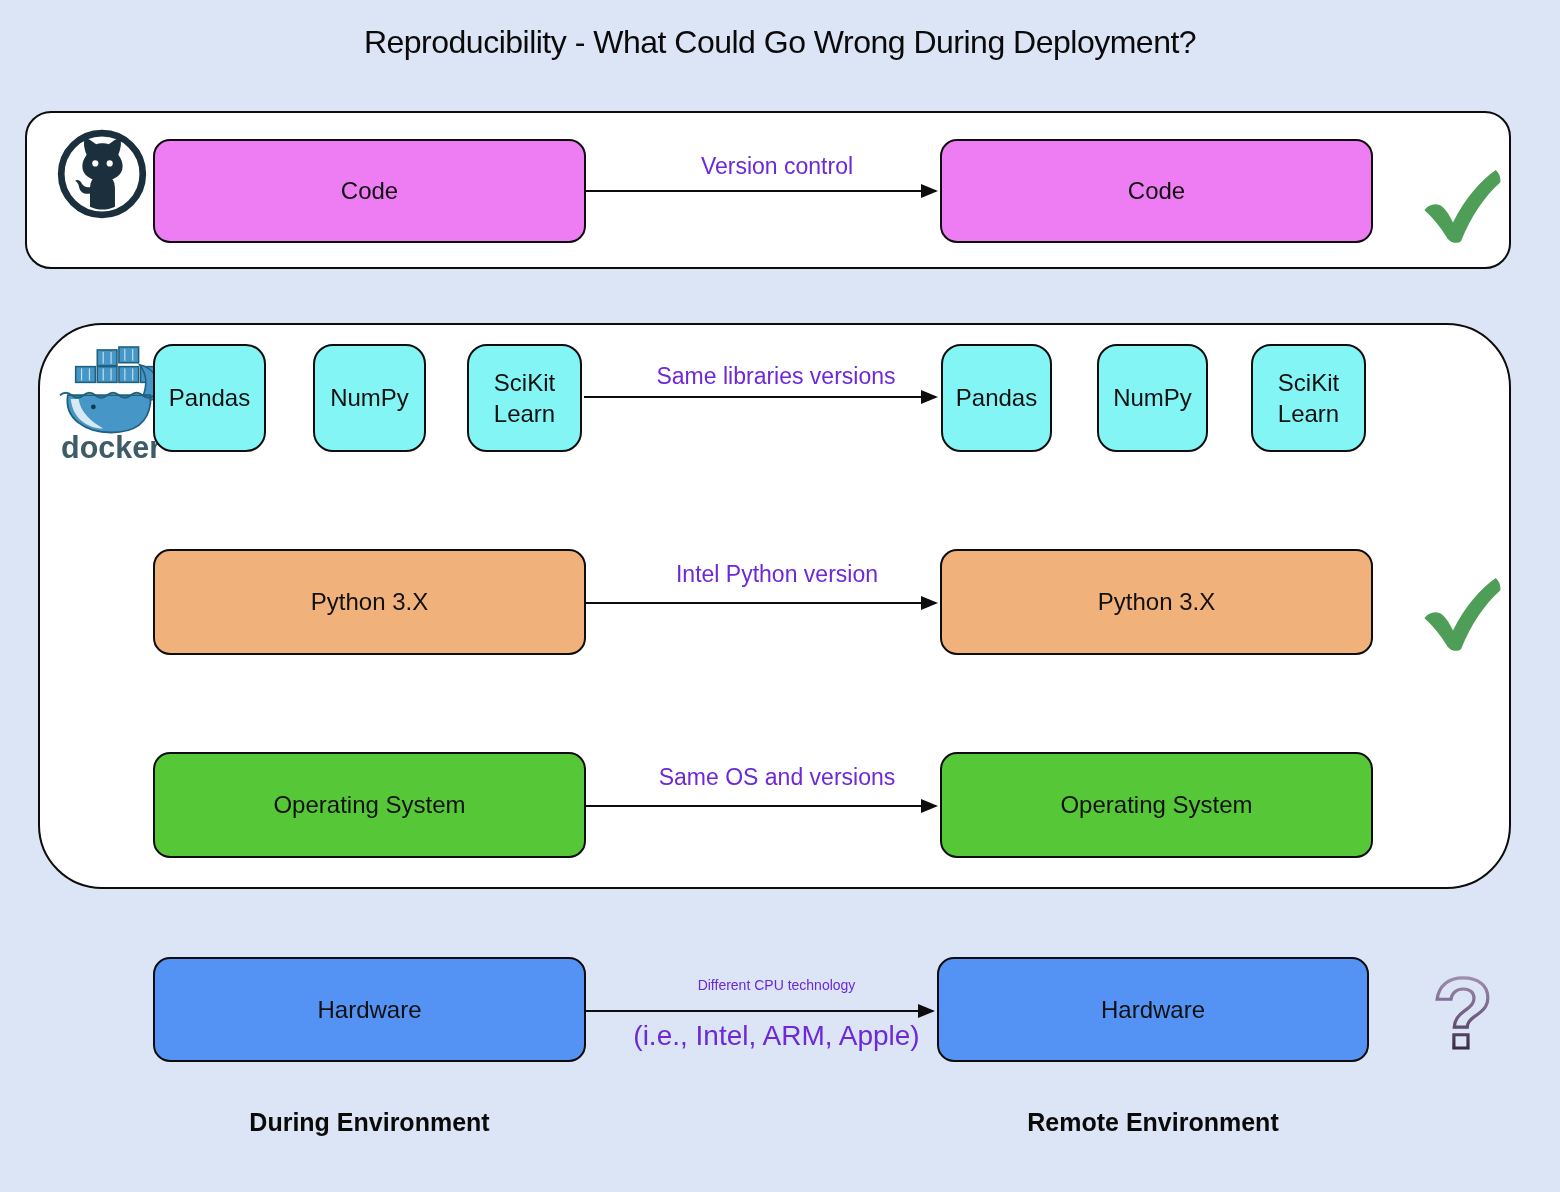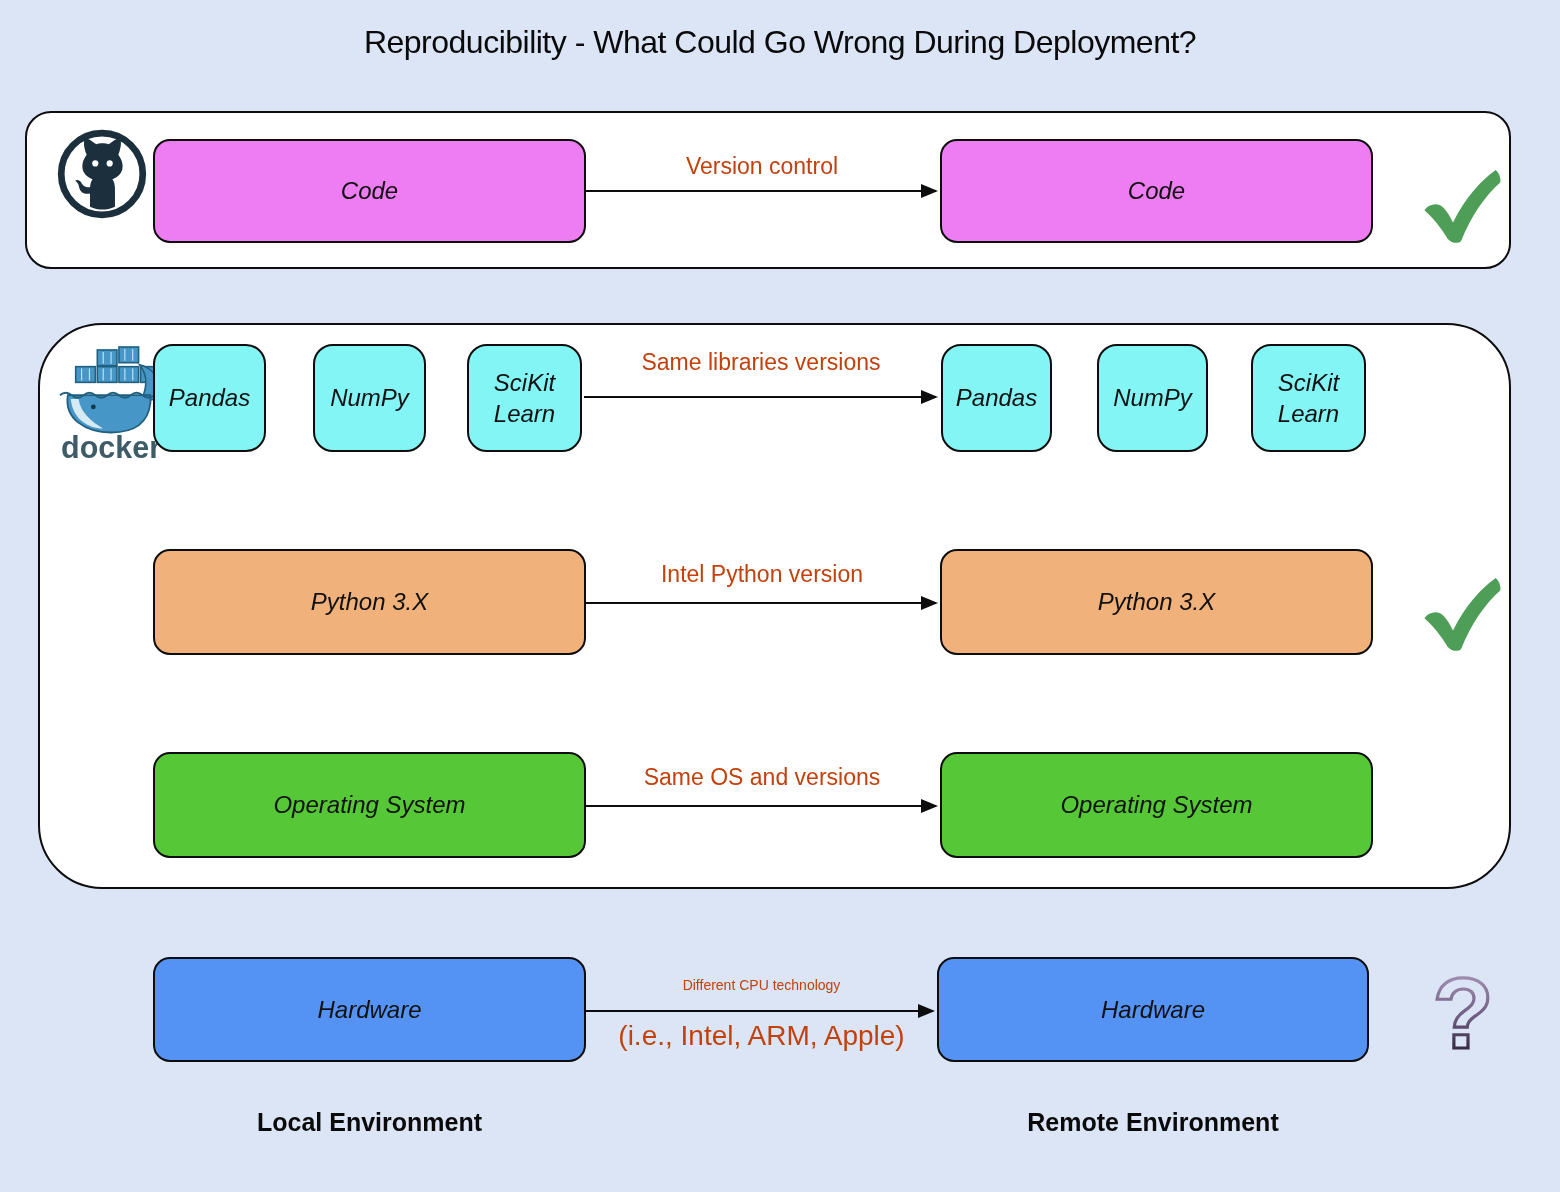--- a/index.html
+++ b/index.html
@@ -18,32 +18,32 @@
   .container-box{
     position:absolute;background:#ffffff;border:2px solid #0d0d0d;
     box-sizing:border-box;
   }
   .node{
     position:absolute;box-sizing:border-box;
     border:2px solid #0d0d0d;border-radius:17px;
     display:flex;align-items:center;justify-content:center;
     font-size:24px;color:#111;text-align:center;line-height:1.3;
     padding:4px 10px;
-    font-style:italic;
   }
   .lib{border-radius:20px;}
   .arrow{position:absolute;height:2px;background:#0d0d0d;}
   .arrow::after{
     content:"";position:absolute;right:-2px;top:-6.5px;width:0;height:0;
     border-left:17px solid #0d0d0d;
     border-top:7px solid transparent;border-bottom:7px solid transparent;
   }
   .arrow-label{
-    position:absolute;font-size:23px;color:#c2410c;text-align:center;
+    position:absolute;font-size:23px;color:#6d28d9;text-align:center;
     line-height:1.25;
+    padding-left:15px;
   }
   .footer-label{
     position:absolute;font-size:25px;font-weight:bold;color:#0a0a0a;text-align:center;
   }
   svg text{font-family:"Liberation Sans",sans-serif;}
 </style>
 </head>
 <body>
 
 <div class="title">Reproducibility - What Could Go Wrong During Deployment?</div>
@@ -113,21 +113,21 @@
 <div class="node lib" style="left:153px;top:344px;width:113px;height:108px;background:#84f5f5;">
   <span>Pandas</span>
 </div>
 <div class="node lib" style="left:313px;top:344px;width:113px;height:108px;background:#84f5f5;">
   <span>NumPy</span>
 </div>
 <div class="node lib" style="left:467px;top:344px;width:115px;height:108px;background:#84f5f5;">
   <span>SciKit Learn</span>
 </div>
 
-<div class="arrow-label" style="left:584px;top:348px;width:354px;">Same libraries versions</div>
+<div class="arrow-label" style="left:584px;top:362px;width:354px;">Same libraries versions</div>
 <div class="arrow" style="left:584px;top:396px;width:352px;"></div>
 
 <div class="node lib" style="left:941px;top:344px;width:111px;height:108px;background:#84f5f5;">
   <span>Pandas</span>
 </div>
 <div class="node lib" style="left:1097px;top:344px;width:111px;height:108px;background:#84f5f5;">
   <span>NumPy</span>
 </div>
 <div class="node lib" style="left:1251px;top:344px;width:115px;height:108px;background:#84f5f5;">
   <span>SciKit Learn</span>
@@ -179,14 +179,14 @@
       <linearGradient id="qgrad" x1="0" y1="0" x2="0" y2="1">
         <stop offset="0" stop-color="#b7a6c6"></stop>
         <stop offset="0.55" stop-color="#6d5a80"></stop>
         <stop offset="1" stop-color="#120d18"></stop>
       </linearGradient>
     </defs>
     <text x="33" y="88" text-anchor="middle" font-size="100" font-weight="bold" fill="none" stroke="url(#qgrad)" stroke-width="3.2">?</text>
   </svg>
 </span>
 
-<div class="footer-label" style="left:153px;top:1108px;width:433px;">Local Environment</div>
+<div class="footer-label" style="left:153px;top:1108px;width:433px;">During Environment</div>
 <div class="footer-label" style="left:937px;top:1108px;width:432px;">Remote Environment</div>
 
 </body></html>

